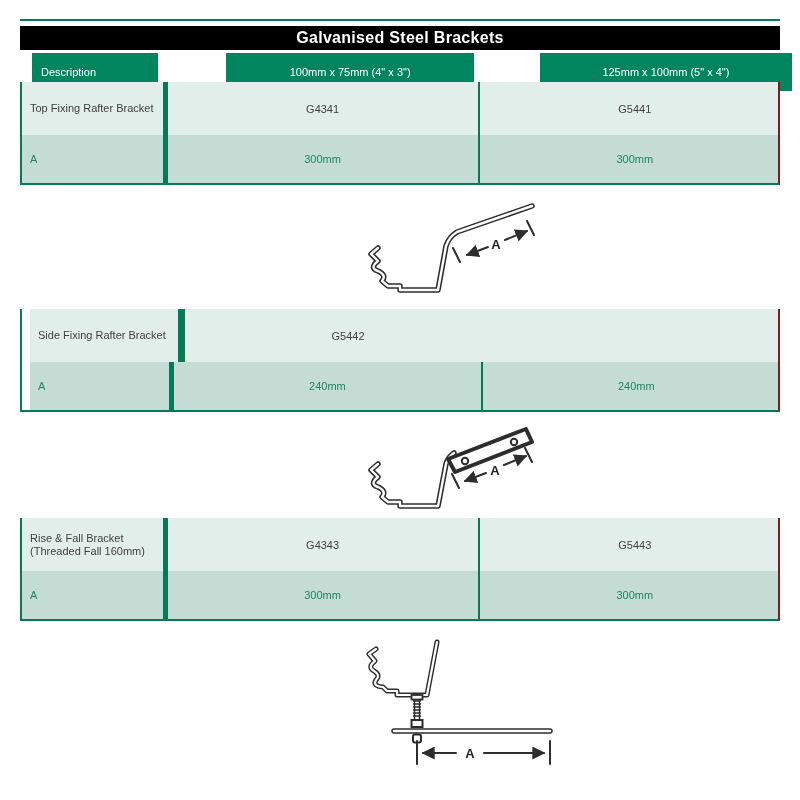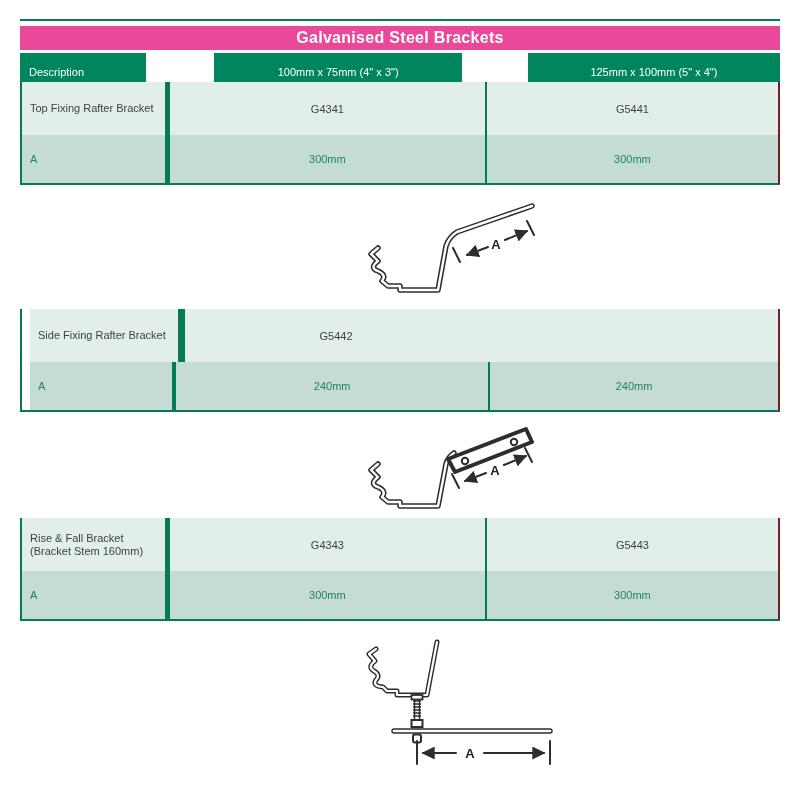--- a/index.html
+++ b/index.html
@@ -3,44 +3,44 @@
 <meta charset="utf-8">
 <style>
   html,body { margin:0; padding:0; }
   body {
     width:800px; height:800px; position:relative; background:#ffffff;
     font-family:"Liberation Sans", sans-serif;
     -webkit-font-smoothing:antialiased;
   }
   .topline { position:absolute; left:20px; top:19px; width:760px; height:2px; background:#067a57; }
   .titlebar {
-    position:absolute; left:20px; top:26px; width:760px; height:24px; background:#ec4899;
+    position:absolute; left:20px; top:26px; width:760px; height:24px; background:#000000;
     color:#ffffff; font-weight:bold; font-size:16px; letter-spacing:0.3px;
     display:flex; align-items:center; justify-content:center;
   }
-  .hdr-row { position:absolute; left:20px; top:53px; width:760px; height:38px; display:flex;gap:32px; }
+  .hdr-row { position:absolute; left:32px; top:53px; width:760px; height:38px; display:flex;gap:32px; }
   .hdr-cell { background:#00855f; color:#ffffff; font-size:11px; display:flex; align-items:center; }
   .hc-desc { width:150px; padding-left:9px; box-sizing:border-box; }
   .hgap5 { width:5px; background:#ffffff; }
   .hgap2 { width:2px; background:#ffffff; }
   .hc-mid { width:299px; justify-content:center; }
   .hc-right { width:304px; justify-content:center; }
 
   .section {
     position:absolute; left:20px; width:760px; box-sizing:border-box;
     border-left:2px solid #067a57; border-right:2px solid #7f1d1d; border-bottom:2px solid #067a57;
   }
   .row { display:flex; }
   .product-row { height:53px; background:#e2eeea; color:#3f3f3f; font-size:11px; }
   .a-row { height:48px; background:#c4dcd3; color:#1f8566; font-size:11px; }
   .c-desc { width:148px; padding-left:8px; box-sizing:border-box; display:flex; flex-direction:column; justify-content:center; line-height:13px; }
   .sep5 { width:5px; background:#067a57; }
   .sep2 { width:2px; background:#067a57; }
   .c-mid { width:327px; display:flex; align-items:center; justify-content:center; }
-  .c-right { width:302px; display:flex; align-items:center; justify-content:center; }
+  .c-right { width:302px; display:flex; align-items:center; justify-content:center;margin-left:12px; }
 
   .diagram { position:absolute; }
   .diagram svg { display:block; }
   .douter { stroke:#2d2d2d; fill:none; stroke-linejoin:round; stroke-linecap:round; }
   .dinner { stroke:#ffffff; fill:none; stroke-linejoin:round; stroke-linecap:round; }
   .dthin  { stroke:#2d2d2d; fill:none; stroke-linecap:round; }
   .dlabel { font-family:"Liberation Sans", sans-serif; font-size:13px; font-weight:bold; fill:#222222; }
 </style>
 </head>
 <body>
@@ -130,21 +130,21 @@
     <path class="dthin" stroke-width="2" d="M118,55 L97,63" marker-end="url(#d2ah)"></path>
     <path class="dthin" stroke-width="2" d="M136,47 L158,38" marker-end="url(#d2ah)"></path>
     <text class="dlabel" x="127" y="57" text-anchor="middle">A</text>
   </svg>
 </div>
 
 <div class="section" style="top:518px;">
   <div class="row product-row">
     <div class="c-desc">
       <span>Rise &amp; Fall Bracket</span>
-      <span>(Bracket Stem 160mm)</span>
+      <span>(Threaded Fall 160mm)</span>
     </div>
     <div class="sep5"></div>
     <div class="c-mid">G4343</div>
     <div class="sep2"></div>
     <div class="c-right">G5443</div>
   </div>
   <div class="row a-row">
     <div class="c-desc">A</div>
     <div class="sep5"></div>
     <div class="c-mid">300mm</div>

